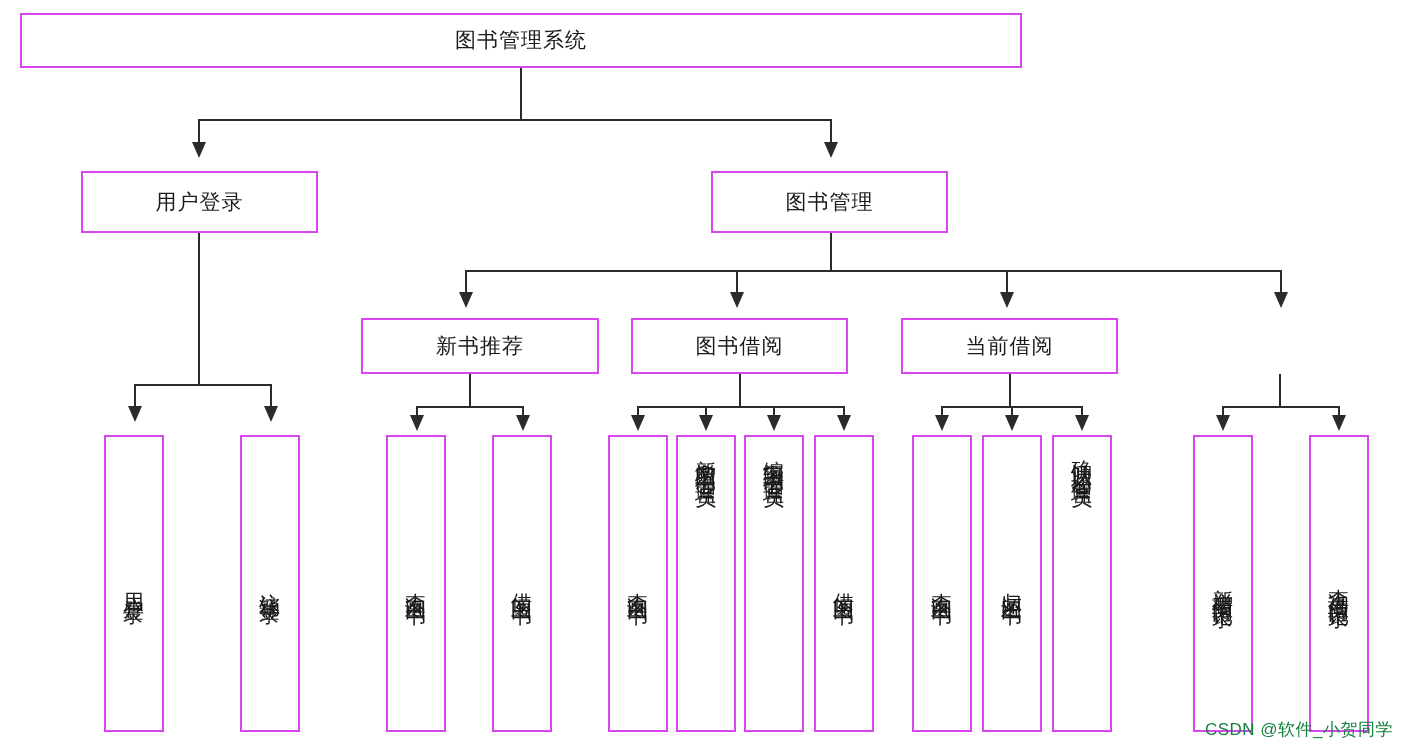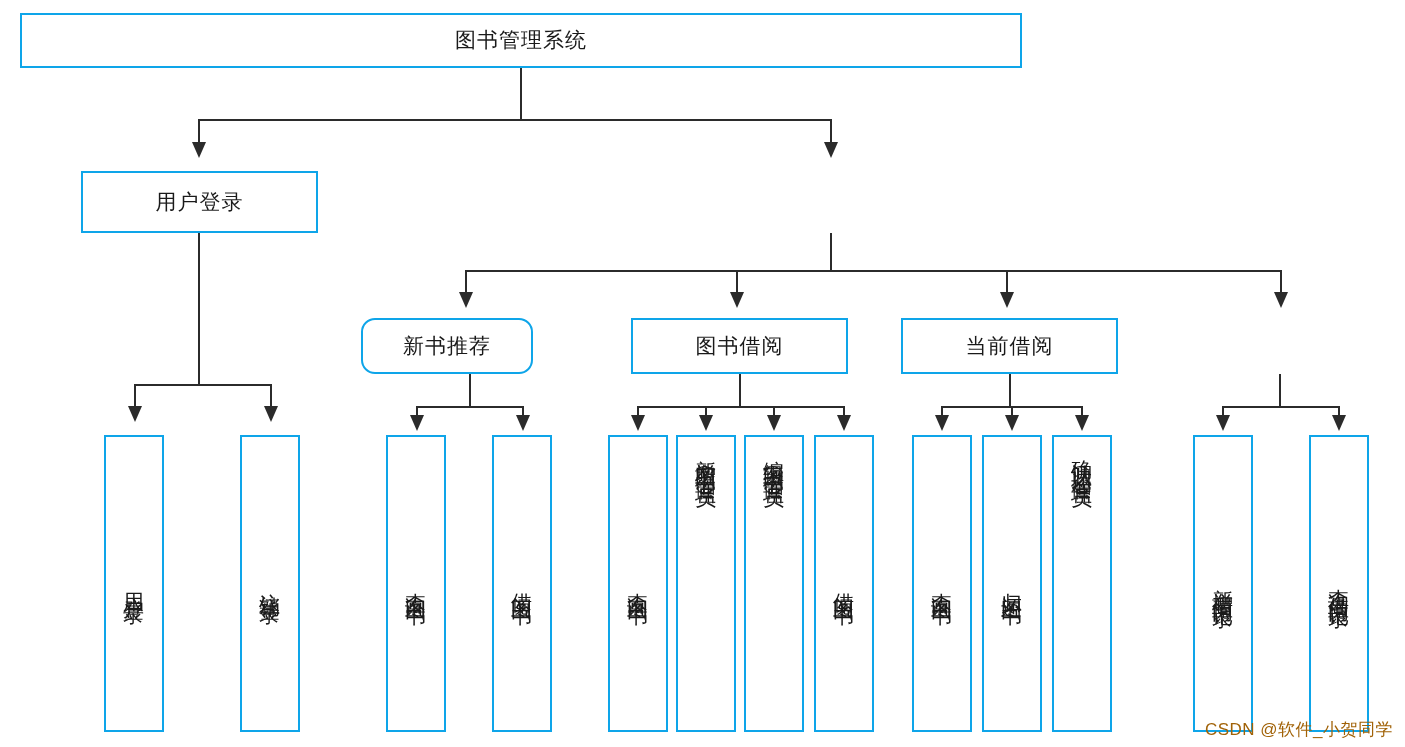--- a/index.html
+++ b/index.html
@@ -13,21 +13,21 @@
     width:1405px;
     height:747px;
     background:#ffffff;
     overflow:hidden;
   }
   
   .node{
     position:absolute;
     box-sizing:border-box;
     background:#ffffff;
-    border:2px solid #0ea5e9;
+    border:2px solid #d946ef;
     display:flex;
     align-items:center;
     justify-content:center;
     text-align:center;
   }
   .node .lbl{
     font-size:21px;
     line-height:1.15;
     letter-spacing:1px;
     color:#1a1a1a;
@@ -66,21 +66,21 @@
     border-left:7px solid transparent;
     border-right:7px solid transparent;
     border-top:16px solid #2b2b2b;
   }
   
   #watermark{
     position:absolute;
     right:12px;
     bottom:6px;
     font-size:17px;
-    color:#a16207;
+    color:#15803d;
     letter-spacing:0.5px;
     white-space:nowrap;
     pointer-events:none;
   }
 </style>
 </head>
 <body>
 
 <div id="canvas">
 
@@ -92,41 +92,44 @@
 
   <div class="ln h" style="left:198px;top:119px;width:634px;"></div>
 
   <div class="ln v" style="left:198px;top:119px;height:25px;"></div>
   <div class="arrow" style="left:192px;top:142px;"></div>
   <div class="ln v" style="left:830px;top:119px;height:25px;"></div>
   <div class="arrow" style="left:824px;top:142px;"></div>
 
   <div class="node h" style="left:81px;top:171px;width:237px;height:62px;">
     <span class="lbl">用户登录</span>
+  </div>
+  <div class="node h" style="left:711px;top:171px;width:237px;height:62px;">
+    <span class="lbl">图书管理</span>
   </div>
 
   <div class="ln v" style="left:198px;top:233px;height:152px;"></div>
   <div class="ln h" style="left:134px;top:384px;width:136px;"></div>
   <div class="ln v" style="left:134px;top:384px;height:24px;"></div>
   <div class="arrow" style="left:128px;top:406px;"></div>
   <div class="ln v" style="left:270px;top:384px;height:24px;"></div>
   <div class="arrow" style="left:264px;top:406px;"></div>
 
   <div class="ln v" style="left:830px;top:233px;height:38px;"></div>
   <div class="ln h" style="left:465px;top:270px;width:815px;"></div>
   <div class="ln v" style="left:465px;top:270px;height:24px;"></div>
   <div class="arrow" style="left:459px;top:292px;"></div>
   <div class="ln v" style="left:736px;top:270px;height:24px;"></div>
   <div class="arrow" style="left:730px;top:292px;"></div>
   <div class="ln v" style="left:1006px;top:270px;height:24px;"></div>
   <div class="arrow" style="left:1000px;top:292px;"></div>
   <div class="ln v" style="left:1280px;top:270px;height:24px;"></div>
   <div class="arrow" style="left:1274px;top:292px;"></div>
 
-  <div class="node h" style="left:361px;top:318px;width:172px;height:56px;border-radius:14px;">
+  <div class="node h" style="left:361px;top:318px;width:238px;height:56px;">
     <span class="lbl">新书推荐</span>
   </div>
   <div class="node h" style="left:901px;top:318px;width:217px;height:56px;">
     <span class="lbl">当前借阅</span>
   </div>
   <div class="node h" style="left:631px;top:318px;width:217px;height:56px;">
     <span class="lbl">图书借阅</span>
   </div>
 
   <div class="ln v" style="left:469px;top:374px;height:33px;"></div>

